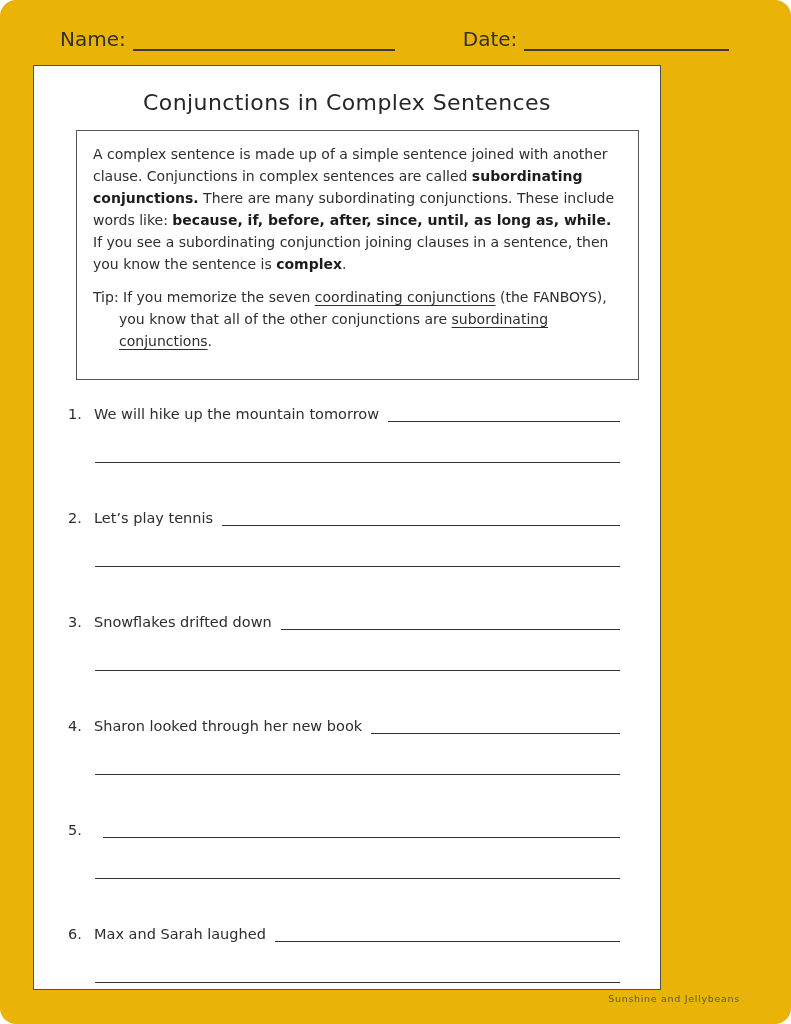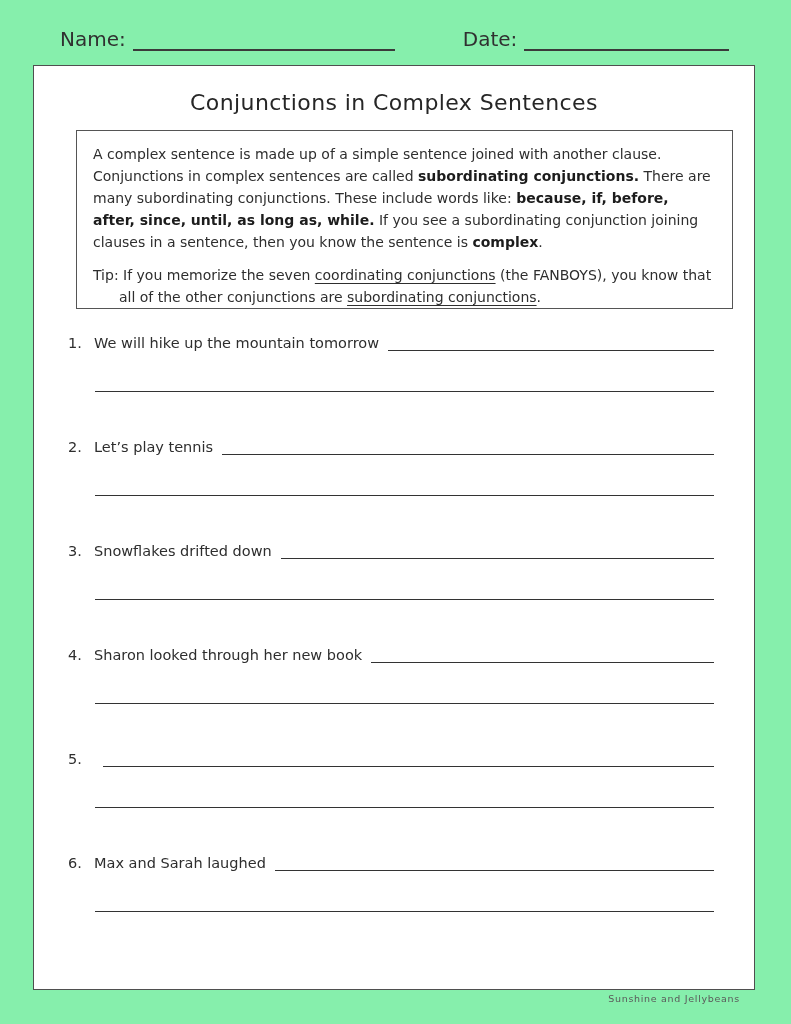--- a/index.html
+++ b/index.html
@@ -4,58 +4,58 @@
 <style>
   * { margin: 0; padding: 0; box-sizing: border-box; }
   html, body { background: #ffffff; }
   body {
     width: 791px; height: 1024px;
     position: relative;
     font-family: "DejaVu Sans", "Liberation Sans", sans-serif;
     color: #2e2e2e;
     overflow: hidden;
   }
-  .page { position: absolute; inset: 0; background: #86efac; }
+  .page { position: absolute; inset: 0; background: #eab308; border-radius: 16px; }
 
   
   .header-row {
     position: absolute; top: 26px; left: 60px; right: 58px;
     display: flex; align-items: flex-end;
     font-size: 20px; color: #303030;
   }
   .hdr-label { white-space: nowrap; line-height: 26px; }
   .blank-line {
     display: inline-block;
     border-bottom: 2px solid #3a3a3a;
     height: 22px; margin-left: 7px; margin-bottom: 1px;
   }
   .name-line { width: 262px; }
   .hdr-spacer { width: 68px; flex: 0 0 auto; }
   .date-line { width: 205px; }
 
   
   .outer-box {
     position: absolute; left: 33px; top: 65px;
-    width: 722px; height: 925px;
+    width: 628px; height: 925px;
     border: 1px solid #4f4f4f;
     background: #ffffff;
   }
   .title {
     margin-top: 24px;
     text-align: center;
     font-size: 22px;
     letter-spacing: 0.4px;
     color: #262626;
   }
 
   
   .info-box {
     margin: 15px 21px 0 42px;
     border: 1px solid #555555;
-    padding: 12px 17px 0 16px;
+    padding: 12px 17px 27px 16px;
     font-size: 14px; line-height: 22px; color: #2e2e2e;
   }
   .info-box b { color: #1c1c1c; }
   .example-line { margin-top: 14px; text-align: center; }
   .tip-line { margin-top: 11px; padding-left: 26px; text-indent: -26px; }
   .uline { text-decoration: underline; text-underline-offset: 3px; }
 
   
   .instructions {
     margin: 21px 50px 0 34px;

